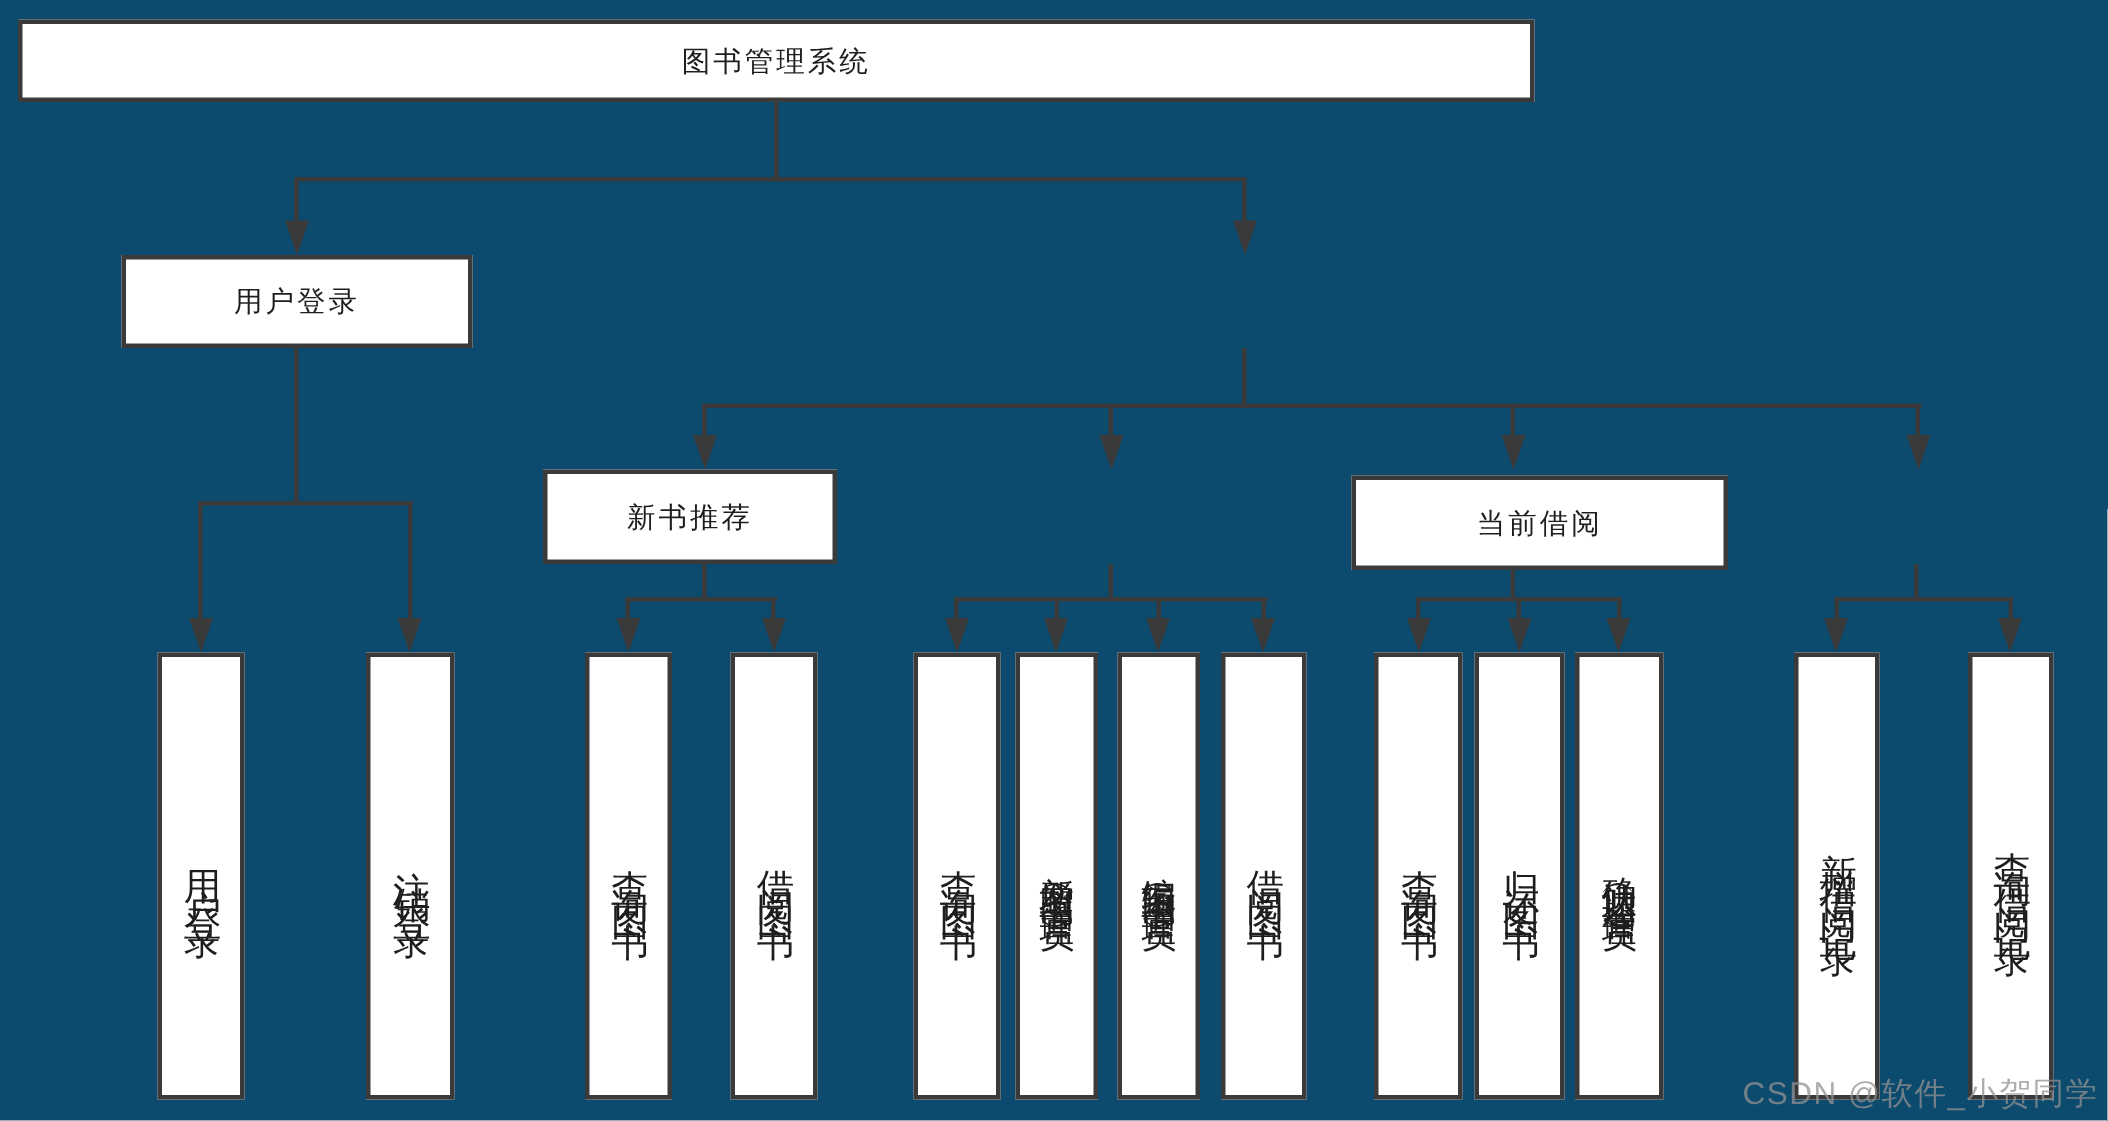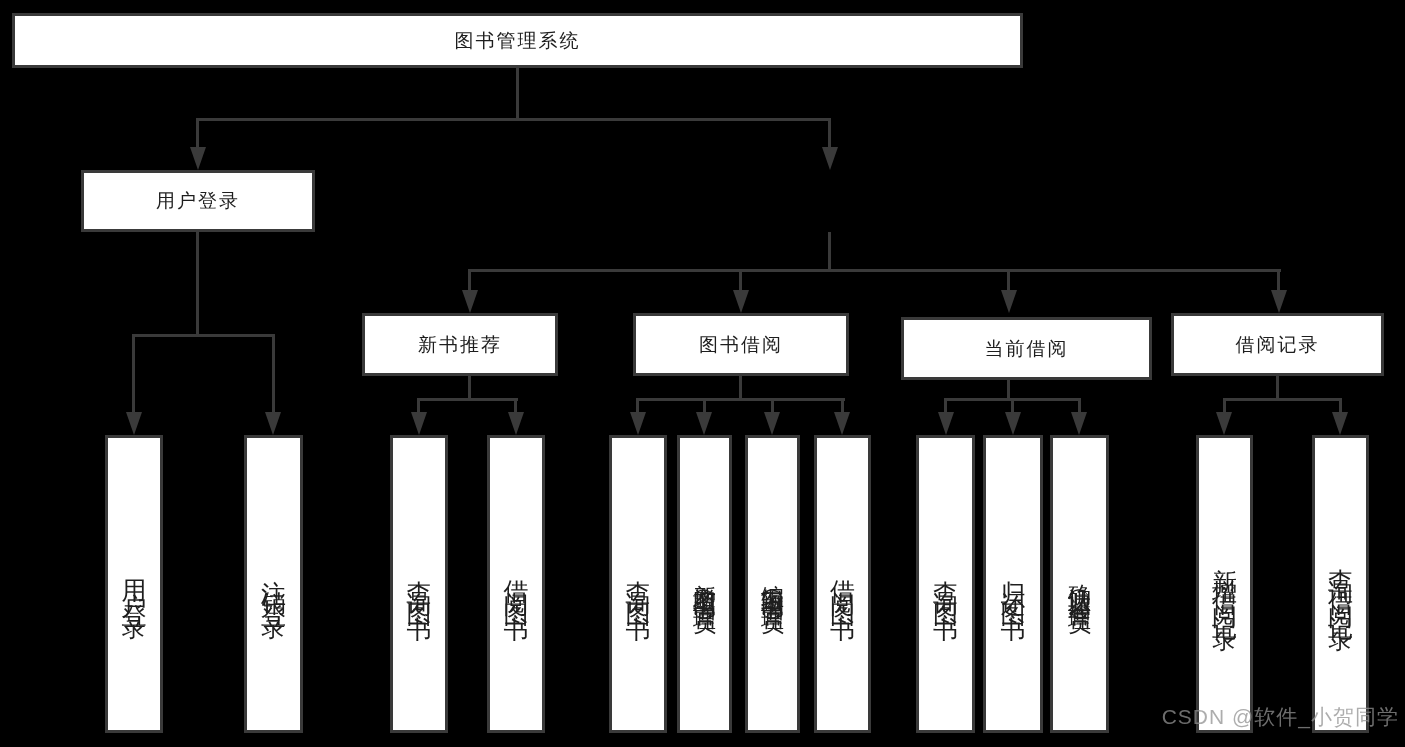--- a/index.html
+++ b/index.html
@@ -1,19 +1,19 @@
 <!DOCTYPE html>
 <html><head>
 <meta charset="utf-8">
 <style>
   html,body{margin:0;padding:0;background:#fff;}
   #canvas{
     position:relative;
     width:1405px;height:747px;
-    background:#000000;
+    background:#0c4a6e;
     overflow:hidden;
     font-family:"Liberation Sans", sans-serif;
   }
   .box{
     position:absolute;
     box-sizing:border-box;
     background:#ffffff;
     border:3px solid #3a3a3a;
     display:flex;
     align-items:center;
@@ -33,21 +33,21 @@
   .box.long .vtext{font-size:23px;letter-spacing:4px;}
   .line{position:absolute;background:#3a3a3a;z-index:1;}
   .arrow{
     position:absolute;width:0;height:0;z-index:1;
     border-left:8px solid transparent;
     border-right:8px solid transparent;
     border-top:23px solid #3a3a3a;
   }
   .watermark{
     position:absolute;
-    right:6px;bottom:16px;
+    right:6px;bottom:4px;
     font-size:21px;
     color:rgba(145,145,145,0.75);
     letter-spacing:1px;
     z-index:5;
     white-space:nowrap;
   }
 </style>
 </head>
 <body>
 
@@ -76,23 +76,21 @@
   <div class="line" style="left:468px;top:269px;width:3px;height:23px"></div>
   <div class="arrow" style="left:462px;top:290px"></div>
   <div class="line" style="left:739px;top:269px;width:3px;height:23px"></div>
   <div class="arrow" style="left:733px;top:290px"></div>
   <div class="line" style="left:1007px;top:269px;width:3px;height:23px"></div>
   <div class="arrow" style="left:1001px;top:290px"></div>
   <div class="line" style="left:1277px;top:269px;width:3px;height:23px"></div>
   <div class="arrow" style="left:1271px;top:290px"></div>
 
   <div class="box h" style="left:362px;top:313px;width:196px;height:63px">新书推荐</div>
-  <div class="box h" style="left:633px;top:313px;width:216px;height:63px">图书借阅</div>
   <div class="box h" style="left:901px;top:317px;width:251px;height:63px">当前借阅</div>
-  <div class="box h" style="left:1171px;top:313px;width:213px;height:63px">借阅记录</div>
 
   <div class="line" style="left:468px;top:376px;width:3px;height:24px"></div>
   <div class="line" style="left:417px;top:398px;width:101px;height:3px"></div>
   <div class="line" style="left:417px;top:398px;width:3px;height:16px"></div>
   <div class="arrow" style="left:411px;top:412px"></div>
   <div class="line" style="left:514px;top:398px;width:3px;height:16px"></div>
   <div class="arrow" style="left:508px;top:412px"></div>
 
   <div class="line" style="left:739px;top:376px;width:3px;height:24px"></div>
   <div class="line" style="left:636px;top:398px;width:209px;height:3px"></div>

